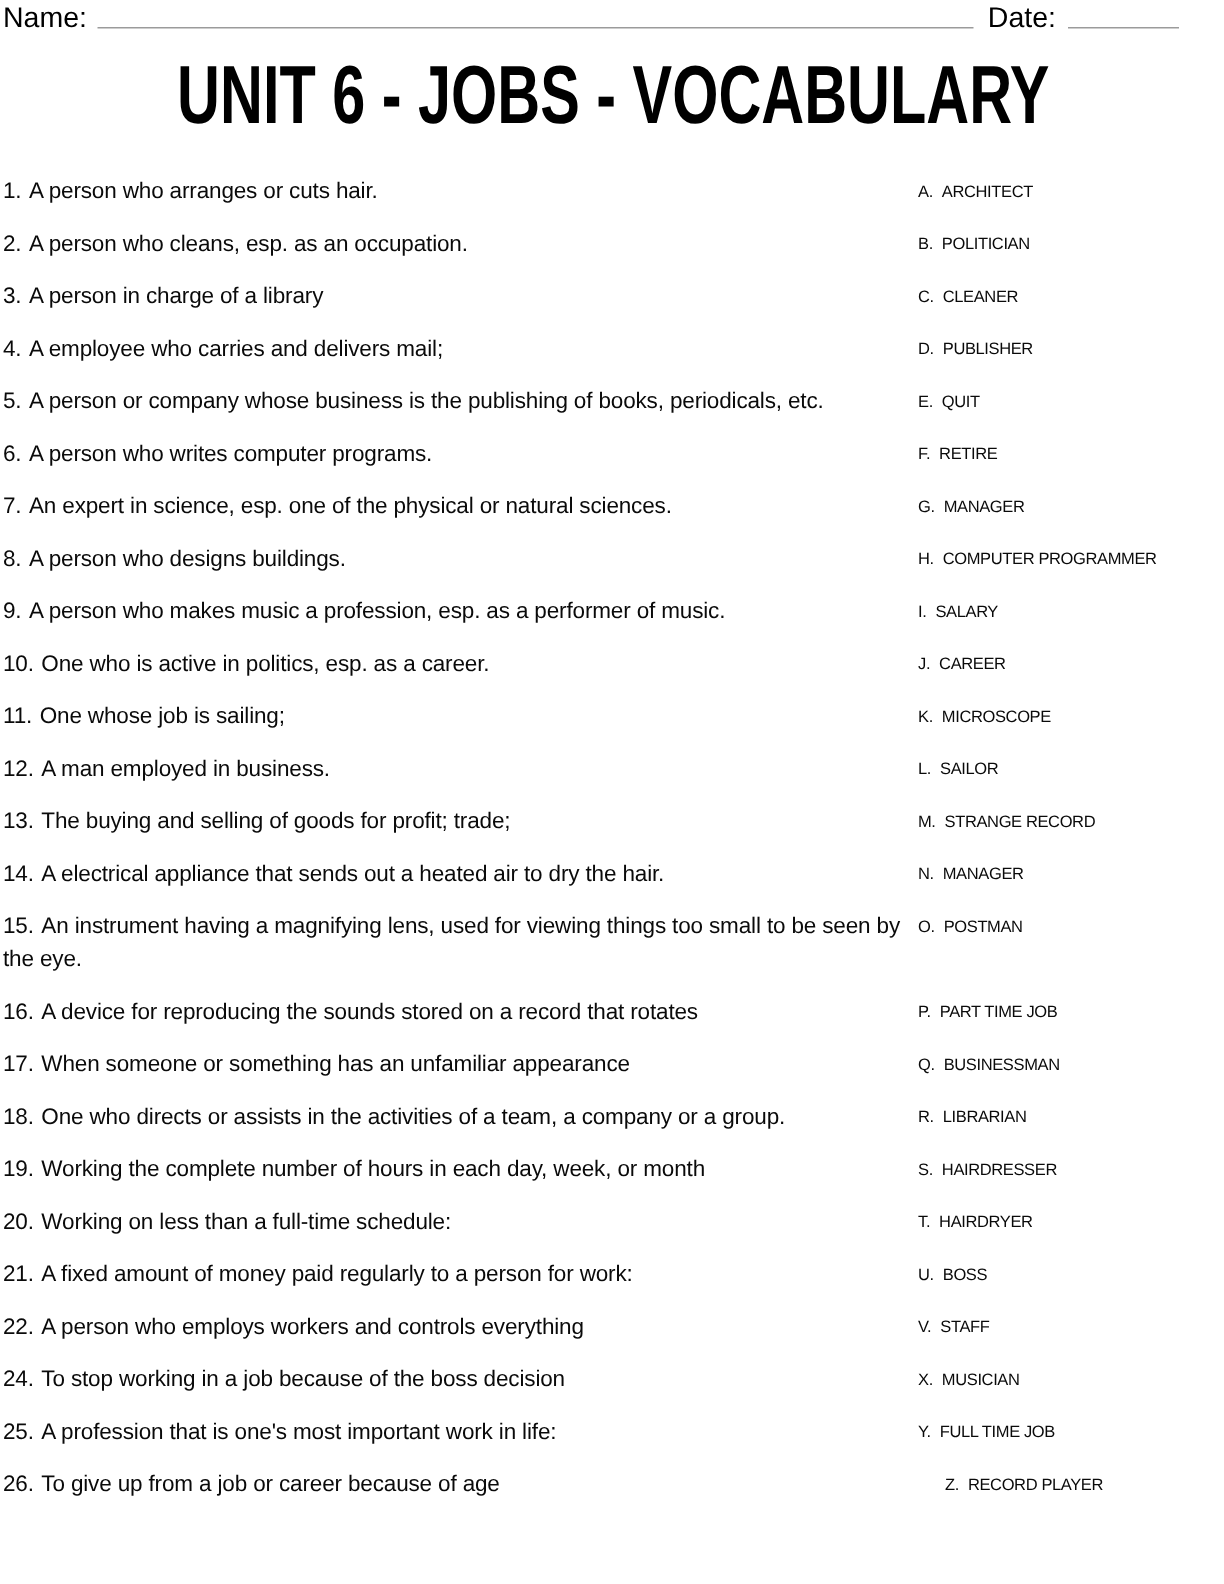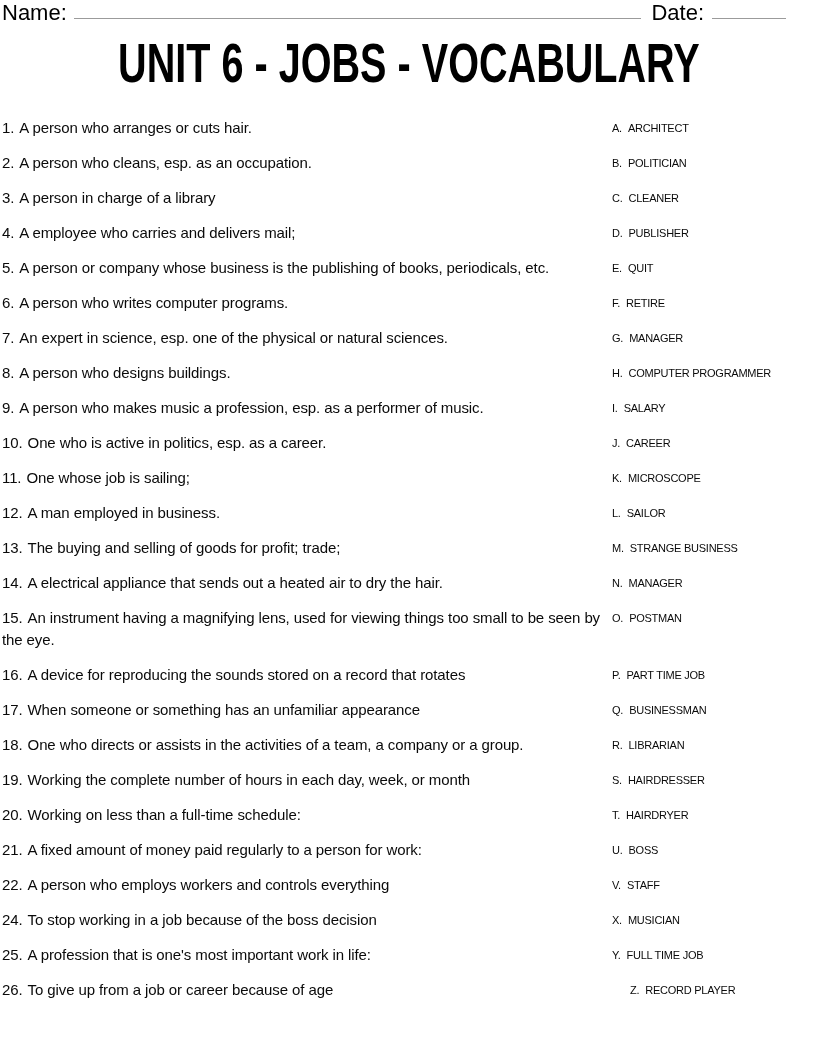--- a/index.html
+++ b/index.html
@@ -19,21 +19,21 @@
     box-sizing: border-box;
     padding: 2px 0 0 2px;
     width: 816px;
   }
 
   
   .header {
     display: flex;
     align-items: flex-start;
     padding-right: 30px;
-    font-size: 22px;
+    font-size: 19px;
     line-height: 22px;
     height: 24px;
     color: #000;
   }
   .hlabel { flex: none; }
   .fill-line {
     display: block;
     height: 16px;
     border-bottom: 1.5px solid #9b9b9b;
   }
@@ -155,21 +155,21 @@
     <div class="ans"><span class="letter">K.</span><span class="word">MICROSCOPE</span></div>
   </div>
 
   <div class="row">
     <div class="def"><span class="num">12.</span><span class="dtext">A man employed in business.</span></div>
     <div class="ans"><span class="letter">L.</span><span class="word">SAILOR</span></div>
   </div>
 
   <div class="row">
     <div class="def"><span class="num">13.</span><span class="dtext">The buying and selling of goods for profit; trade;</span></div>
-    <div class="ans"><span class="letter">M.</span><span class="word">STRANGE BUSINESS</span></div>
+    <div class="ans"><span class="letter">M.</span><span class="word">STRANGE RECORD</span></div>
   </div>
 
   <div class="row">
     <div class="def"><span class="num">14.</span><span class="dtext">A electrical appliance that sends out a heated air to dry the hair.</span></div>
     <div class="ans"><span class="letter">N.</span><span class="word">MANAGER</span></div>
   </div>
 
   <div class="row">
     <div class="def"><span class="num">15.</span><span class="dtext">An instrument having a magnifying lens, used for viewing things too small to be seen by the eye.</span></div>
     <div class="ans"><span class="letter">O.</span><span class="word">POSTMAN</span></div>

